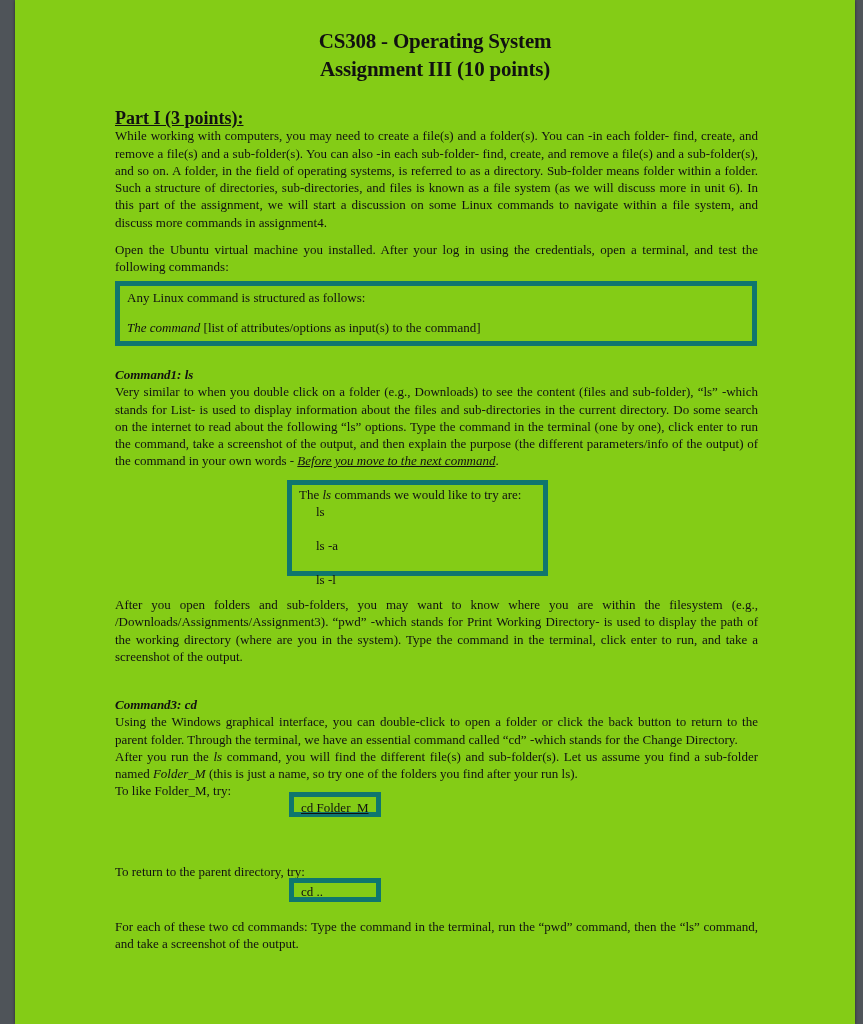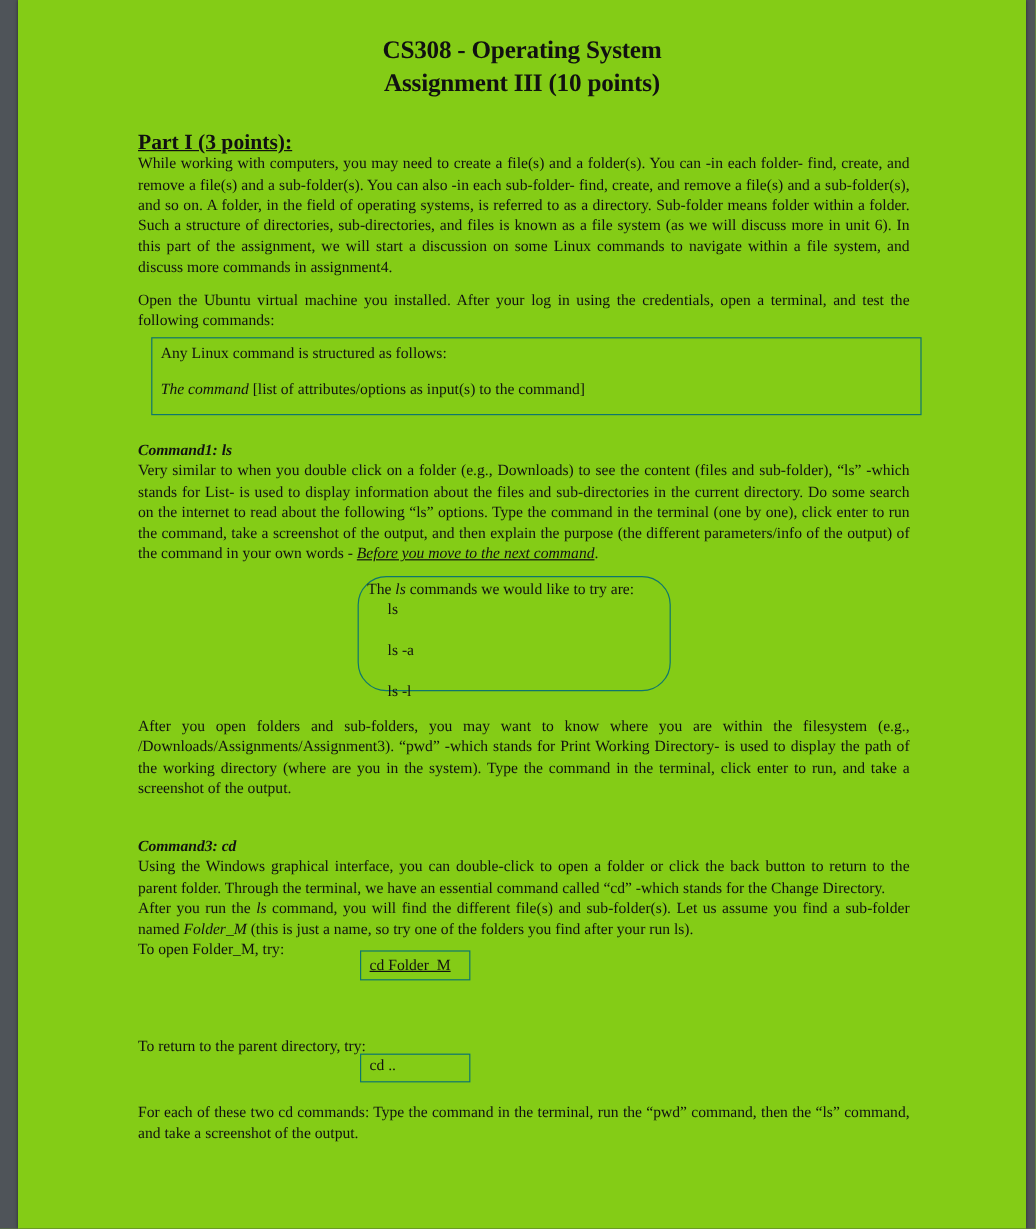--- a/index.html
+++ b/index.html
@@ -6,21 +6,21 @@
   body { width:863px; height:1024px; background:#4f5459; position:relative; overflow:hidden;
          font-family:"Liberation Serif", serif; color:#111; }
   .page { position:absolute; left:15px; top:0; width:840px; height:1024px; background:#84cc16;
           box-shadow: 0 0 3px rgba(0,0,0,.5); }
   .abs { position:absolute; }
   .title { left:0; width:100%; text-align:center; font-weight:bold; font-size:21px; line-height:28px; letter-spacing:-0.2px; }
   .para { left:100px; width:643px; font-size:13px; line-height:17.3px; text-align:justify; }
   .para p { margin:0; }
   .heading { font-weight:bold; text-decoration:underline; font-size:18px; }
   .cmd-heading { font-weight:bold; font-style:italic; }
-  .box { border:1px solid #0f766e; box-sizing:border-box; font-size:13px; line-height:17px;margin-left:11px; }
+  .box { border:5px solid #0f766e; box-sizing:border-box; font-size:13px; line-height:17px; }
   em { font-style:italic; }
   .uline-it { font-style:italic; text-decoration:underline; }
 </style>
 </head>
 <body>
 
 <div class="page">
 
   <div class="abs title" style="top:27px;">
     <div>CS308 - Operating System</div>
@@ -36,36 +36,36 @@
   <div class="abs box" style="left:100px; top:281px; width:642px; height:65px; padding:3px 7px;">
     <div>Any Linux command is structured as follows:</div>
     <div style="text-align:left; margin-top:13px;"><em>The command</em><span> [list of attributes/options as input(s) to the command]</span></div>
   </div>
 
   <div class="abs para" style="top:366px;">
     <p class="cmd-heading">Command1: ls</p>
     <p><span>Very similar to when you double click on a folder (e.g., Downloads) to see the content (files and sub-folder), “ls” -which stands for List- is used to display information about the files and sub-directories in the current directory. Do some search on the internet to read about the following “ls” options. Type the command in the terminal (one by one), click enter to run the command, take a screenshot of the output, and then explain the purpose (the different parameters/info of the output) of the command in your own words - </span><span class="uline-it">Before you move to the next command</span><span>.</span></p>
   </div>
 
-  <div class="abs box" style="left:272px; top:480px; width:261px; height:96px; padding:1px 7px;border-radius:24px;">
+  <div class="abs box" style="left:272px; top:480px; width:261px; height:96px; padding:1px 7px;">
     <div><span>The </span><em>ls</em><span> commands we would like to try are:</span></div>
     <div style="padding-left:17px;">ls</div>
     <div style="padding-left:17px; margin-top:17px;">ls -a</div>
     <div style="padding-left:17px; margin-top:17px;">ls -l</div>
   </div>
 
   <div class="abs para" style="top:596px;">
     <p>After you open folders and sub-folders, you may want to know where you are within the filesystem (e.g., /Downloads/Assignments/Assignment3). “pwd” -which stands for Print Working Directory- is used to display the path of the working directory (where are you in the system). Type the command in the terminal, click enter to run, and take a screenshot of the output.</p>
   </div>
 
   <div class="abs para" style="top:696px;">
     <p class="cmd-heading">Command3: cd</p>
     <p>Using the Windows graphical interface, you can double-click to open a folder or click the back button to return to the parent folder. Through the terminal, we have an essential command called “cd” -which stands for the Change Directory.</p>
     <p style=""><span>After you run the </span><em>ls</em><span> command, you will find the different file(s) and sub-folder(s). Let us assume you find a sub-folder named </span><em>Folder_M</em><span> (this is just a name, so try one of the folders you find after your run ls).</span></p>
-    <p>To open Folder_M, try:</p>
+    <p>To like Folder_M, try:</p>
   </div>
 
   <div class="abs box" style="left:274px; top:792px; width:92px; height:25px; padding:2px 7px;text-decoration:underline;">cd Folder_M</div>
 
   <div class="abs para" style="top:863px;">To return to the parent directory, try:</div>
 
   <div class="abs box" style="left:274px; top:878px; width:92px; height:24px; padding:0px 7px;">cd ..</div>
 
   <div class="abs para" style="top:918px;">For each of these two cd commands: Type the command in the terminal, run the “pwd” command, then the “ls” command, and take a screenshot of the output.</div>
 

